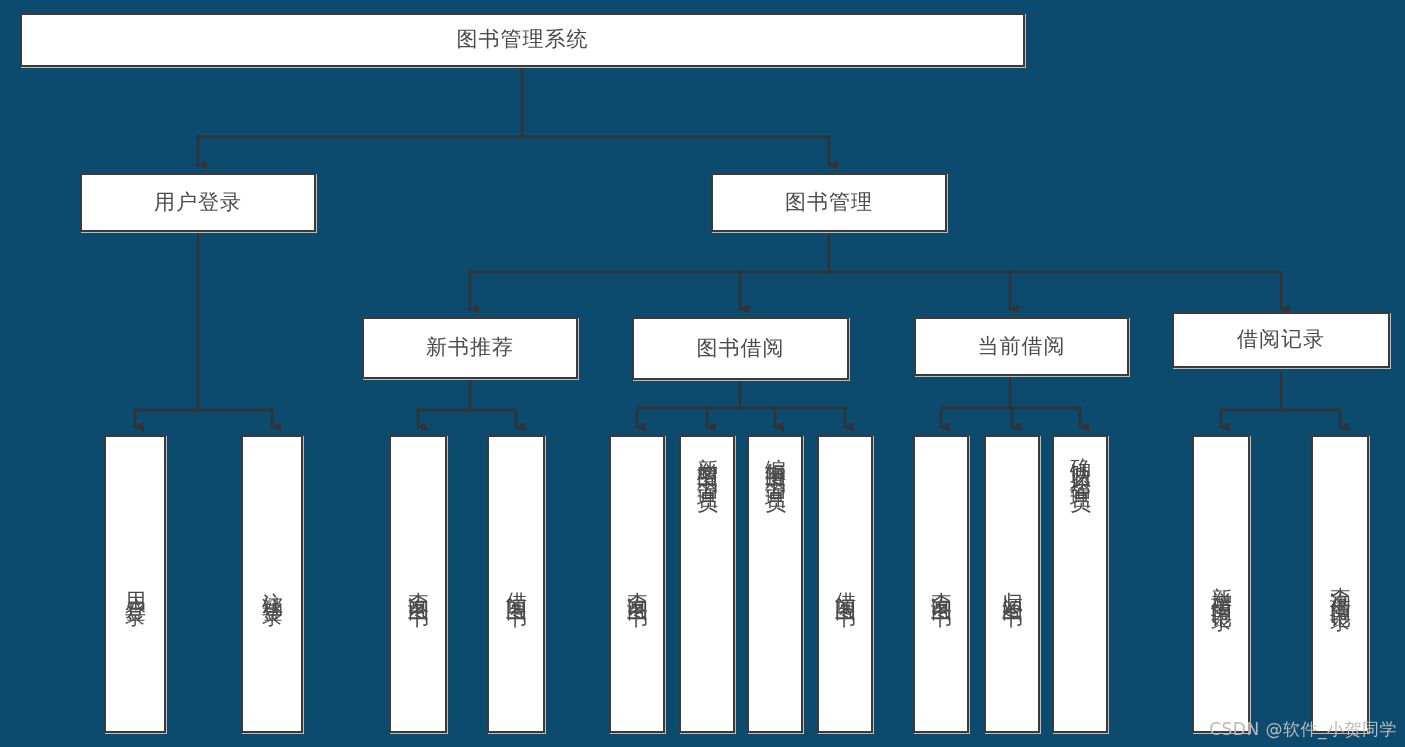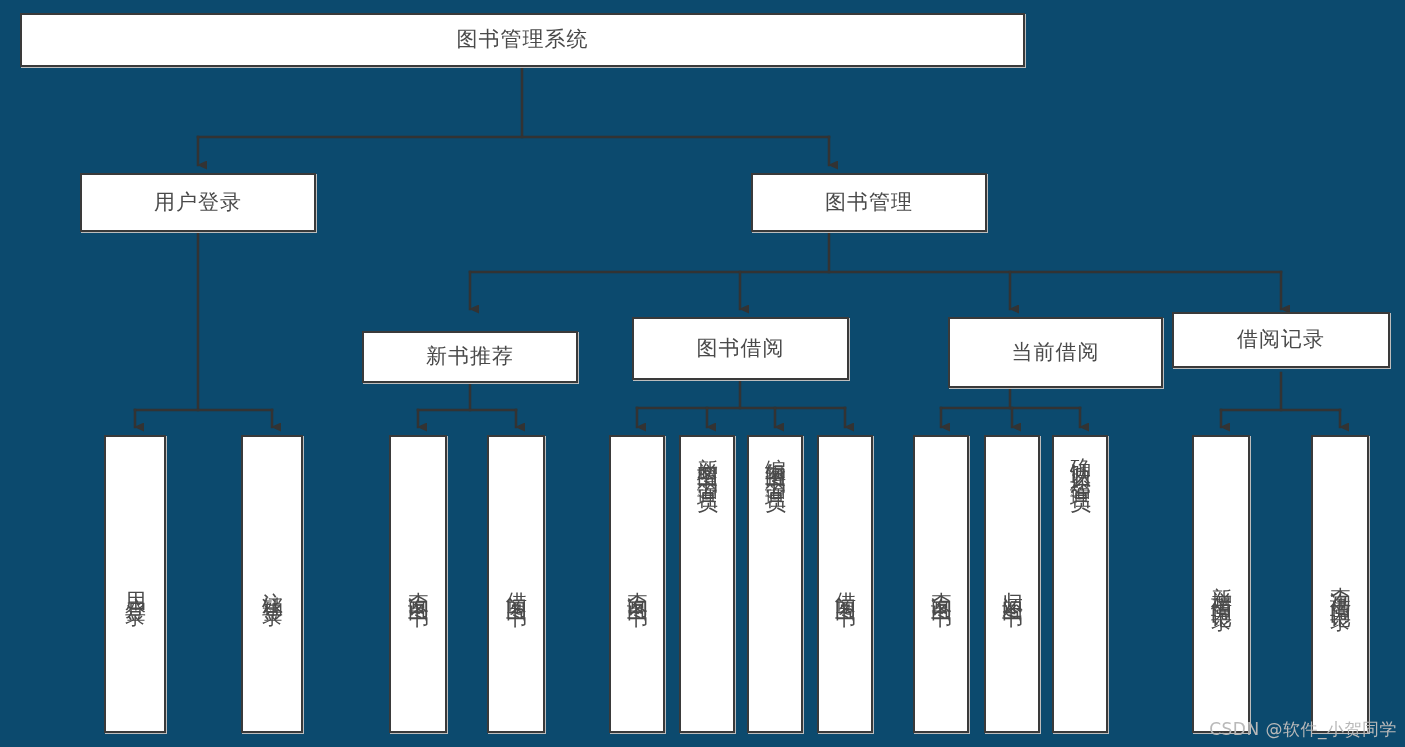--- a/index.html
+++ b/index.html
@@ -133,33 +133,33 @@
   </svg>
 
   <div class="node node-h" style="left:20px; top:13px; width:1005px; height:54px;">
     <span>图书管理系统</span>
   </div>
 
   <div class="node node-h" style="left:80px; top:173px; width:236px; height:59px;">
     <span>用户登录</span>
   </div>
 
-  <div class="node node-h" style="left:711px; top:173px; width:236px; height:59px;margin-left:40px;">
+  <div class="node node-h" style="left:711px; top:173px; width:236px; height:59px;">
     <span>图书管理</span>
   </div>
 
-  <div class="node node-h" style="left:362px; top:331px; width:216px; height:52px;">
+  <div class="node node-h" style="left:362px; top:317px; width:216px; height:62px;">
     <span>新书推荐</span>
   </div>
 
   <div class="node node-h" style="left:632px; top:317px; width:217px; height:63px;">
     <span>图书借阅</span>
   </div>
 
-  <div class="node node-h" style="left:948px; top:317px; width:215px; height:71px;">
+  <div class="node node-h" style="left:914px; top:317px; width:215px; height:59px;">
     <span>当前借阅</span>
   </div>
 
   <div class="node node-h" style="left:1172px; top:312px; width:218px; height:56px;text-align:center;">
     <span>借阅记录</span>
   </div>
 
   <div class="node node-v mid" style="left:104px; top:435px; width:62px; height:298px;">
     <span>用户登录</span>
   </div>

